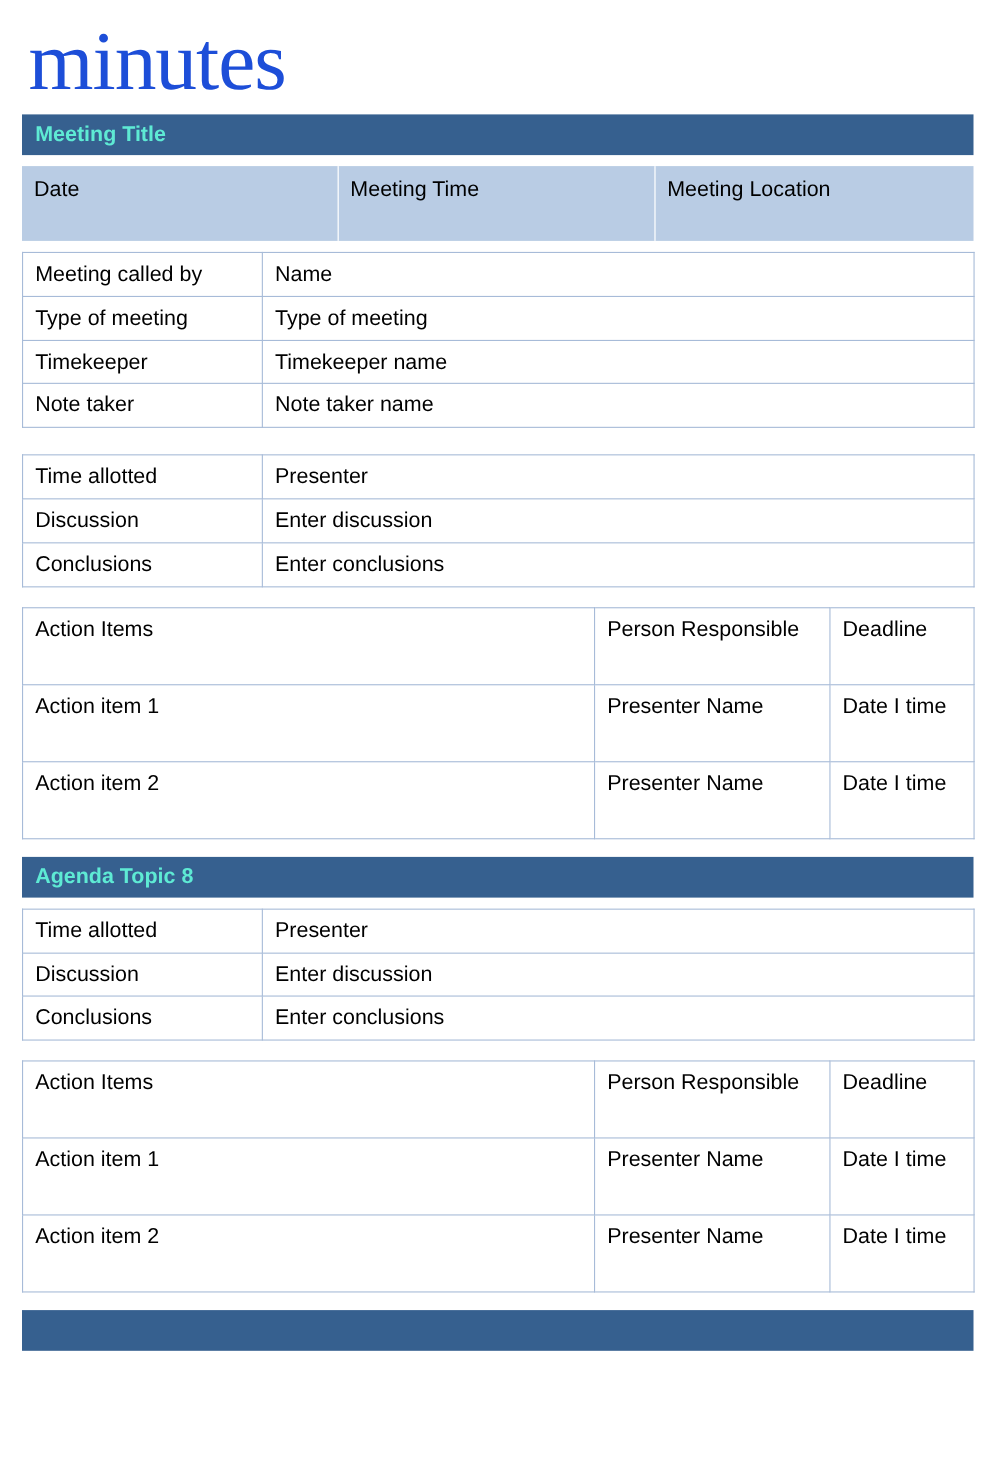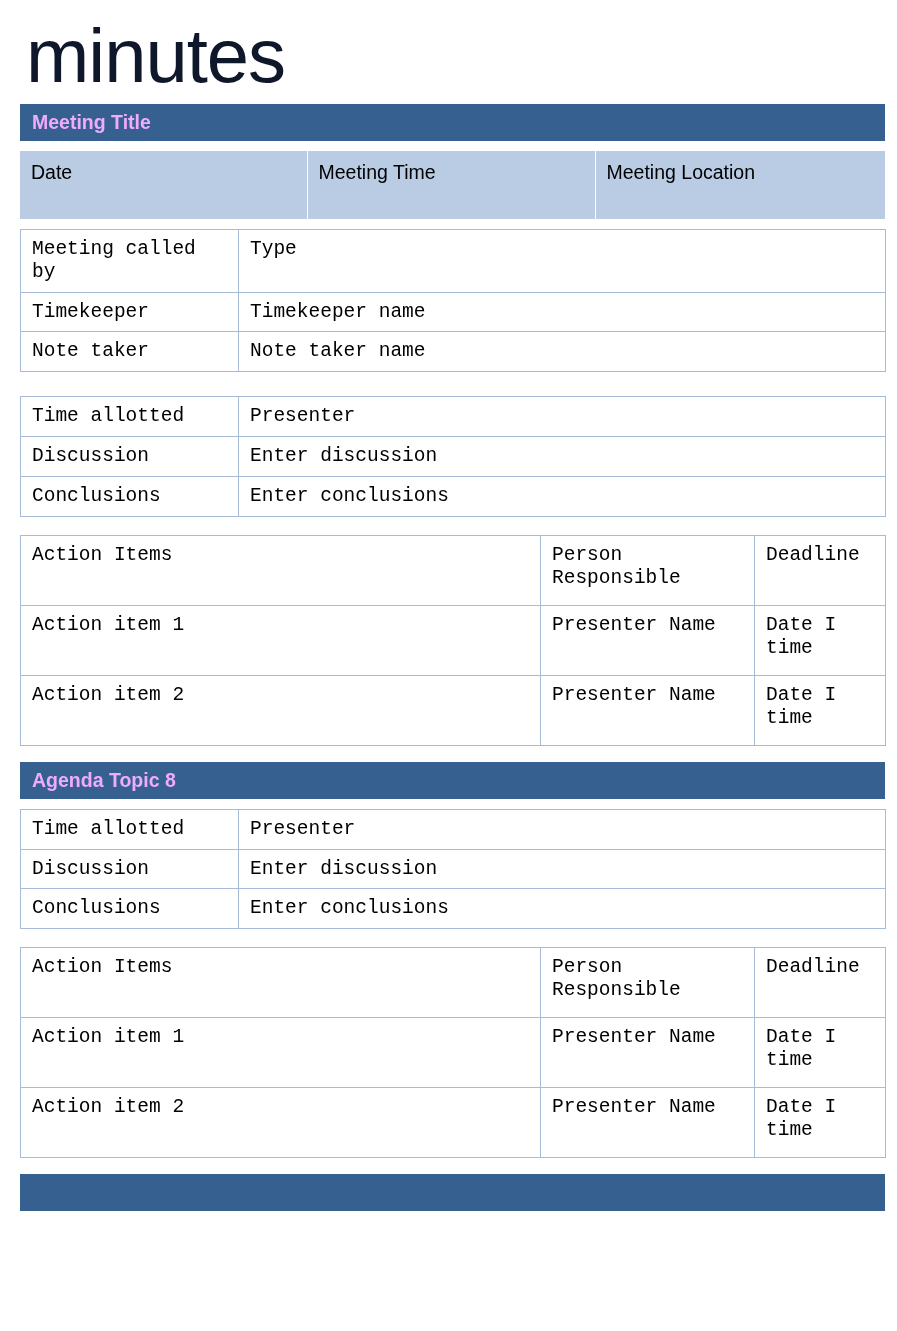--- a/index.html
+++ b/index.html
@@ -21,48 +21,48 @@
     width: 897px;
     padding: 0 12px 0 20px;
     position: relative;
   }
 
   
   .doc-title {
     font-size: 76px;
     line-height: 1.0;
     font-weight: 400;
-    color: #0f172a;
+    color: #1d4ed8;
     letter-spacing: -1px;
     margin: 8px 0 0 6px;
     padding: 0;
     height: 96px;
     display: flex;
     align-items: center;
+    font-family: Liberation Serif, serif;
   }
 
   
   .section-bar {
     background: #36608F;
-    color: #f0abfc;
+    color: #5eead4;
     font-weight: bold;
     font-size: 19.5px;
     height: 37px;
     line-height: 37px;
     padding: 0 0 3px 12px;
     margin: 0 0 0 0;
     width: 865px;
   }
 
   
   table.grid {
     border-collapse: collapse;
     width: 865px;
     table-layout: fixed;
-    font-family: Liberation Mono, monospace;
   }
   table.grid td, table.grid th {
     border: 1px solid #A7BBD8;
     padding: 8px 11px;
     font-size: 19.5px;
     font-weight: normal;
     text-align: left;
     vertical-align: top;
     line-height: 1.17;
     color: #000000;
@@ -129,21 +129,25 @@
   <div class="sp-10"></div>
 
   <table class="grid">
     <colgroup>
       <col style="width:218px">
       <col style="width:647px">
     </colgroup>
     <tbody>
         <tr>
       <td>Meeting called by</td>
-      <td>Type</td>
+      <td>Name</td>
+    </tr>
+    <tr>
+      <td>Type of meeting</td>
+      <td>Type of meeting</td>
     </tr>
     <tr>
       <td>Timekeeper</td>
       <td>Timekeeper name</td>
     </tr>
     <tr>
       <td>Note taker</td>
       <td>Note taker name</td>
     </tr>
   </tbody>

